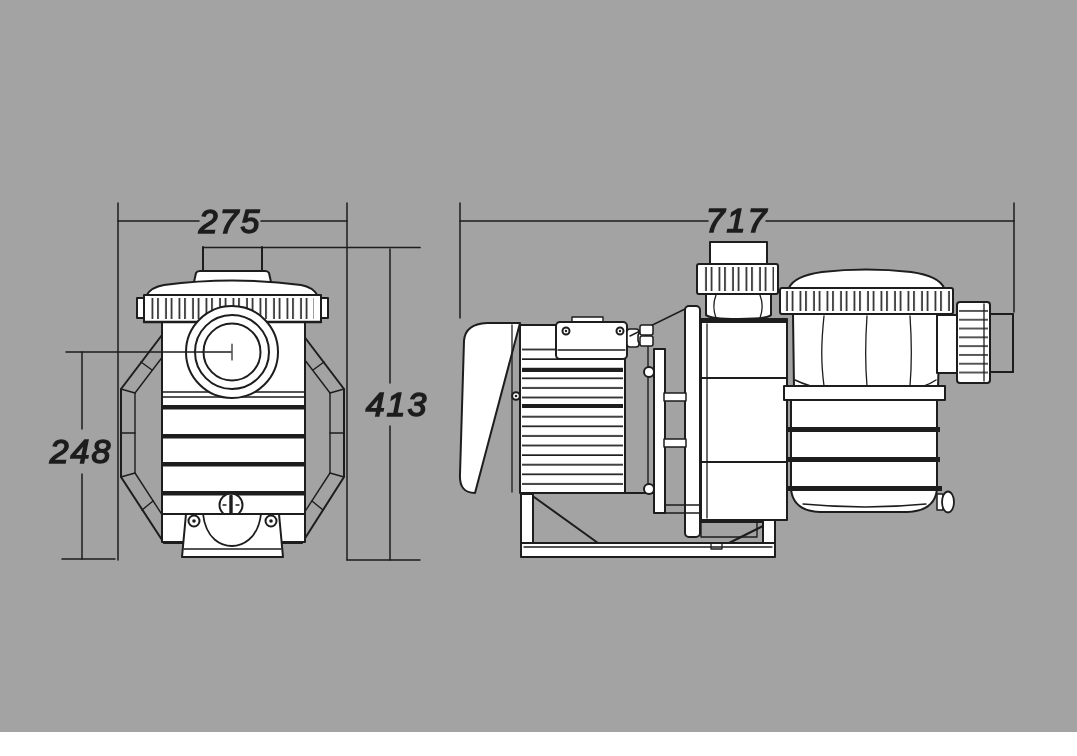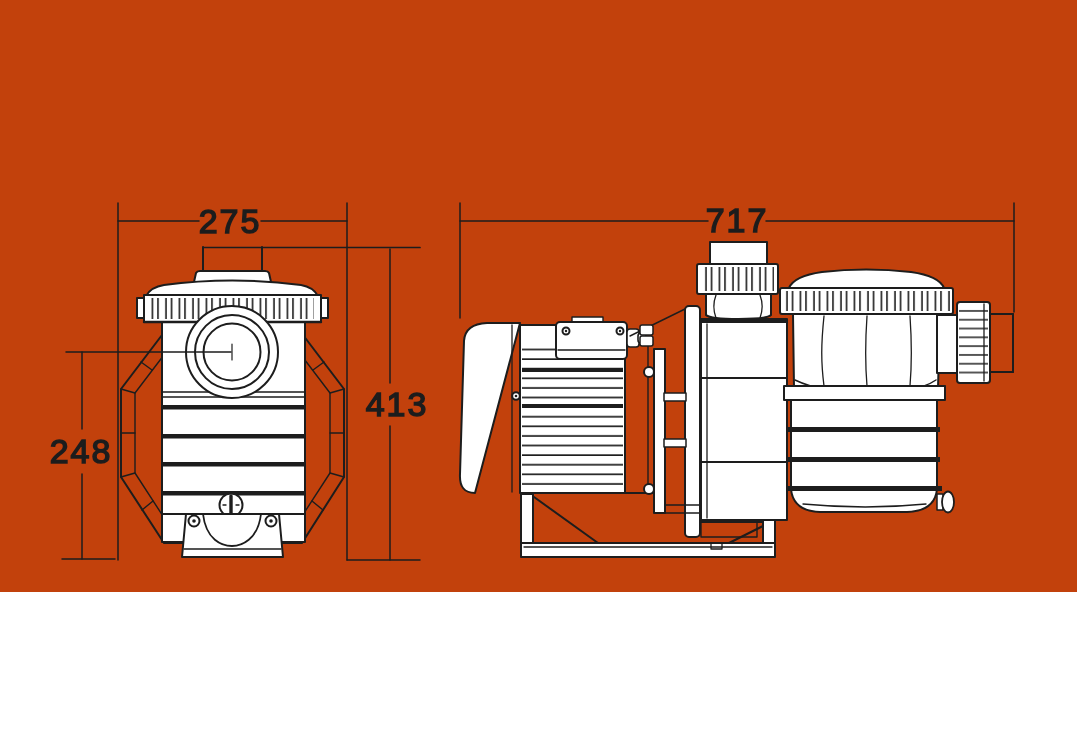--- a/index.html
+++ b/index.html
@@ -1,21 +1,22 @@
 <!DOCTYPE html>
 <html><head>
 <meta charset="utf-8">
 <style>
   html,body{margin:0;padding:0;background:#ffffff;}
   .canvas{
     position:relative;
-    width:1077px;height:592px;
-    background:#c2410c;
+    width:1077px;height:732px;
+    background:#a3a3a3;
     font-family:"Liberation Sans", sans-serif;
     overflow:hidden;
+    font-style:italic;
   }
   svg{display:block}
   .dim-text{
     font-family:"Liberation Sans", sans-serif;
     font-size:34px;
     letter-spacing:2px;
     fill:#1d1d1d;
     font-weight:400;
   }
 </style>

